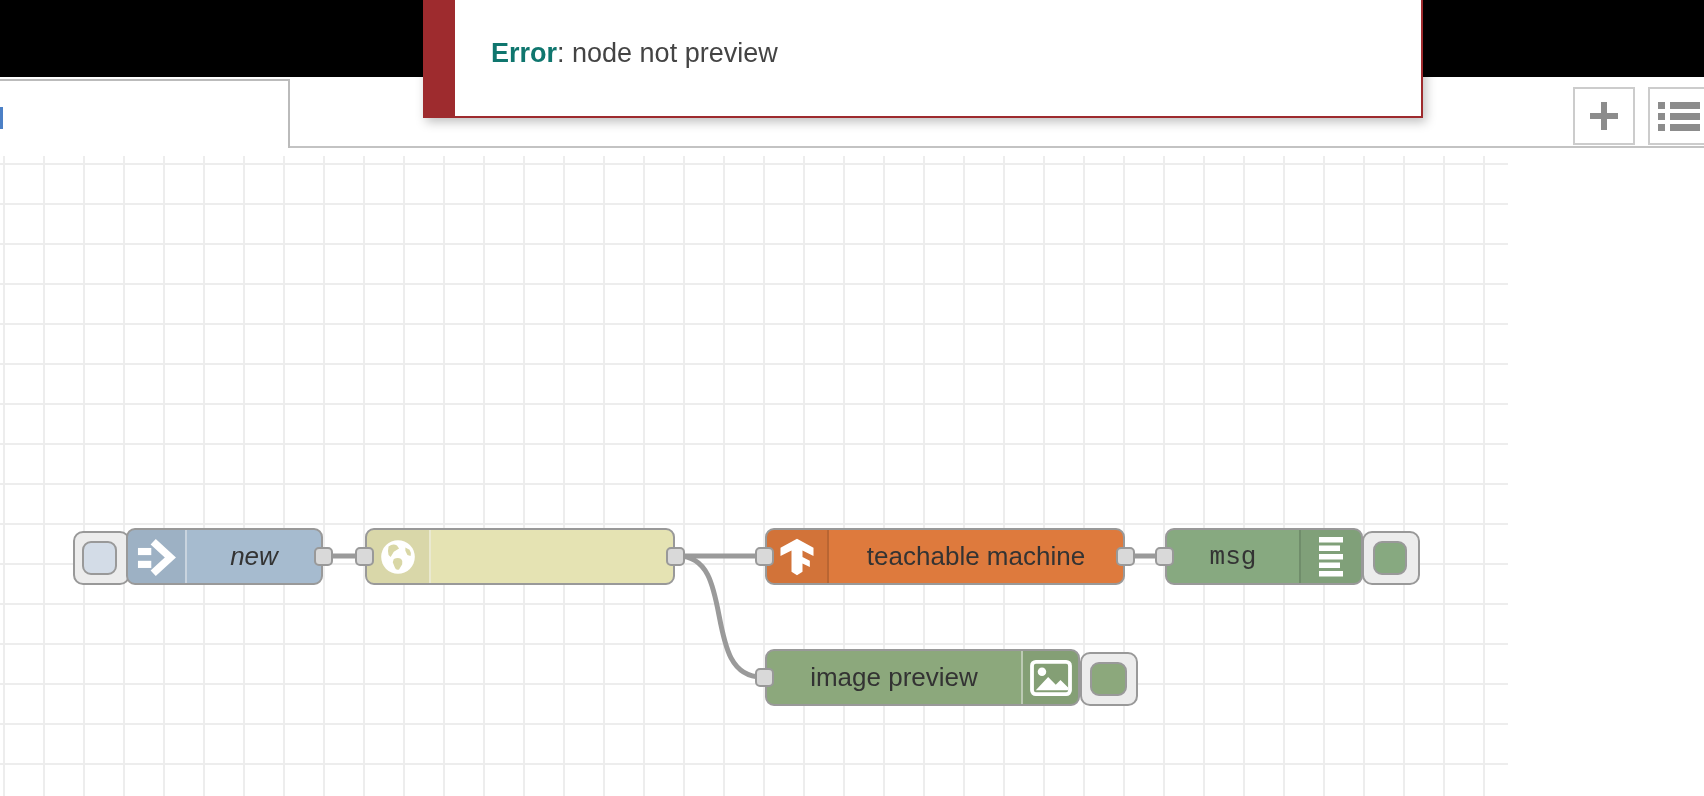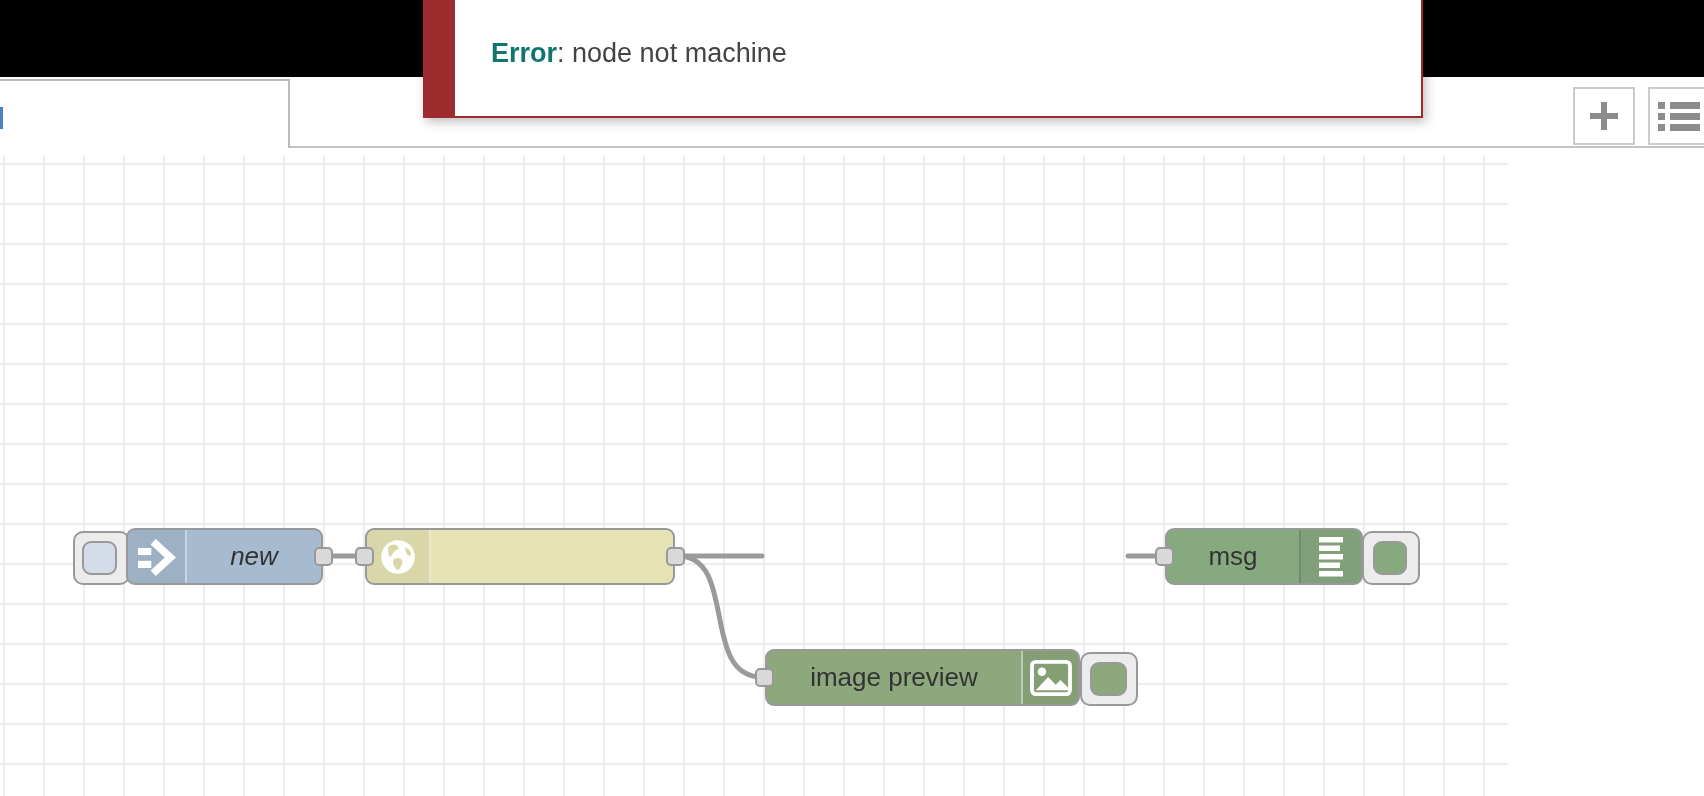--- a/index.html
+++ b/index.html
@@ -39,21 +39,21 @@
   .icon-region{width:57px;display:flex;align-items:center;justify-content:center;
                background:rgba(0,0,0,0.05);}
   .icon-region.left{border-radius:7px 0 0 7px;border-right:2px solid rgba(255,255,255,0.45);}
   .icon-region.right{border-radius:0 7px 7px 0;}
   .icon-region.right.dark-sep{border-left:2px solid rgba(0,0,0,0.12);}
   .icon-region.right.light-sep{border-left:2px solid rgba(255,255,255,0.45);}
   .icon-region.dark-sep-left{border-right:2px solid rgba(0,0,0,0.12);}
   .node-inject{left:126px;top:372px;width:197px;background:#a6bbcf;}
   .node-random{left:365px;top:372px;width:310px;background:#e5e3b3;}
   .node-tm{left:765px;top:372px;width:360px;background:#de7a3d;}
-  .node-msg{left:1165px;top:372px;width:198px;background:#87a980;}
+  .node-msg{left:1165px;top:372px;width:198px;background:#87a980;font-family:Liberation Mono, monospace;}
   .node-preview{left:765px;top:493px;width:315px;background:#8ca87c;}
   .port{position:absolute;width:19px;height:19px;background:#d9d9d9;border:2px solid #999;
         border-radius:5px;box-sizing:border-box;top:50%;margin-top:-9.5px;cursor:crosshair;}
   .port.in{left:-12px;}
   .port.out{right:-12px;}
   
   .side-btn-outer{position:absolute;background:#ececec;border:2px solid #999;
                   border-radius:10px;box-sizing:border-box;cursor:pointer;}
   .side-btn-inner{position:absolute;border:2px solid #999;border-radius:9px;box-sizing:border-box;}
   .inject-outer{left:73px;top:375px;width:57px;height:54px;}
@@ -134,20 +134,31 @@
           <circle cx="20" cy="20" r="16" fill="#fff"></circle>
           <path d="M11 10 q4 -3 8 -1 l2 3 -5 3 -3 5 -2 -2 q-1 -4 0 -8 z" fill="#d9d7a6"></path>
           <path d="M16 22 q4 -2 7 0 q2 2 1 5 l-3 5 q-3 1 -4 -2 l-2 -5 z" fill="#d9d7a6"></path>
           <path d="M27 11 l4 2 q2 3 1 6 l-3 -1 -2 -4 z" fill="#d9d7a6"></path>
         </svg>
       </div>
       <div class="port in"></div>
       <div class="port out"></div>
     </div>
 
+    <div class="node node-tm">
+      <div class="icon-region left dark-sep-left" style="width:60px;">
+        <svg width="44" height="44" viewBox="0 0 48 48">
+          <polygon points="24,4 6,14 6,23 18,17 18,40 24,44" fill="#fff"></polygon>
+          <polygon points="24,4 42,14 42,23 30,17 30,24 38,28 38,35 30,31 30,40 24,44" fill="#fff"></polygon>
+        </svg>
+      </div>
+      <span class="nlabel">teachable machine</span>
+      <div class="port in"></div>
+      <div class="port out"></div>
+    </div>
 
     <div class="node node-msg">
       <span class="nlabel">msg</span>
       <div class="icon-region right dark-sep" style="width:60px;">
         <svg width="26" height="42" viewBox="0 0 26 42">
           <rect x="1" y="1" width="24" height="5.5" fill="#fff"></rect>
           <rect x="1" y="9.5" width="21" height="5.5" fill="#fff"></rect>
           <rect x="1" y="18" width="24" height="5.5" fill="#fff"></rect>
           <rect x="1" y="26.5" width="21" height="5.5" fill="#fff"></rect>
           <rect x="1" y="35" width="24" height="5.5" fill="#fff"></rect>
@@ -171,17 +182,17 @@
       <div class="port in"></div>
     </div>
 
     <div class="side-btn-outer prevtoggle-outer below"></div>
     <div class="side-btn-inner prevtoggle-inner above"></div>
 
   </div>
 
   <div class="notification">
     <span>
-      <b>Error</b><span>: node not machine</span>
+      <b>Error</b><span>: node not preview</span>
     </span>
   </div>
 
 </div>
 
 </body></html>

